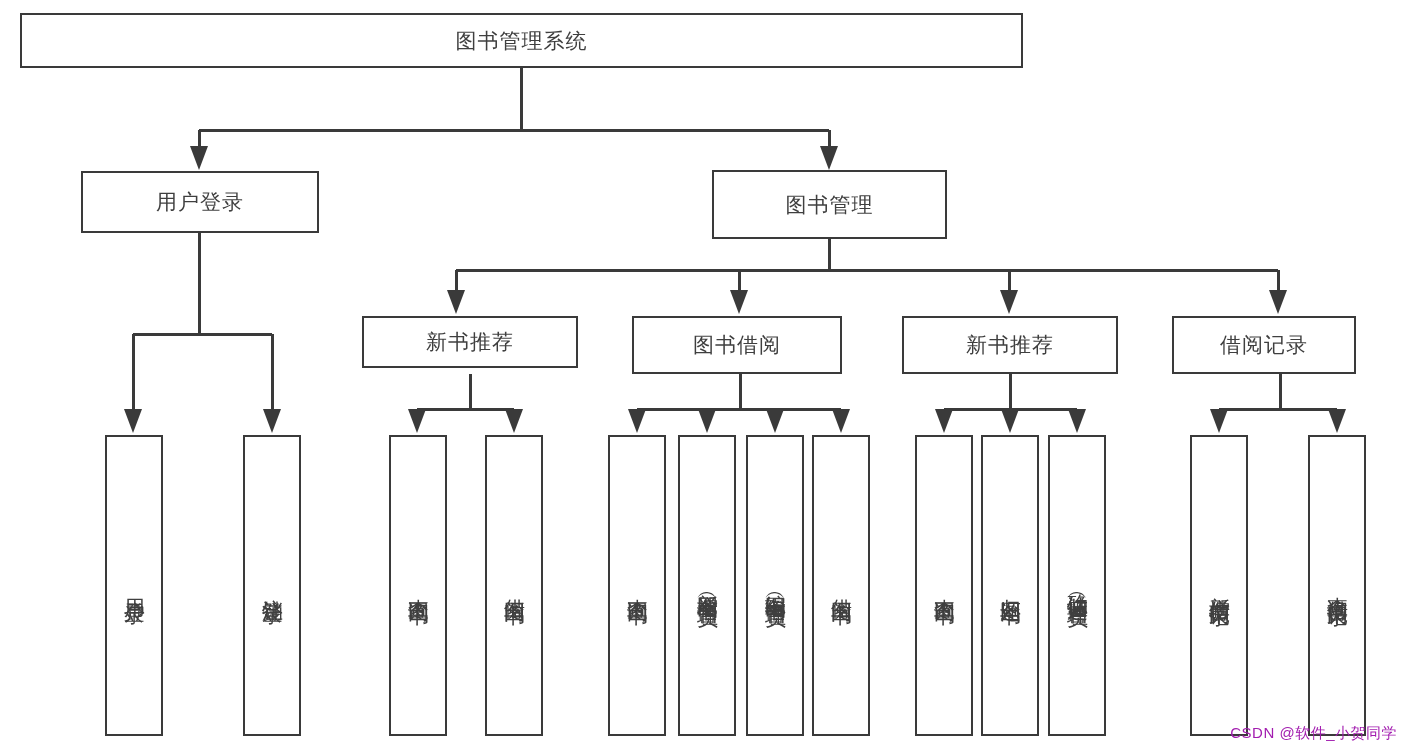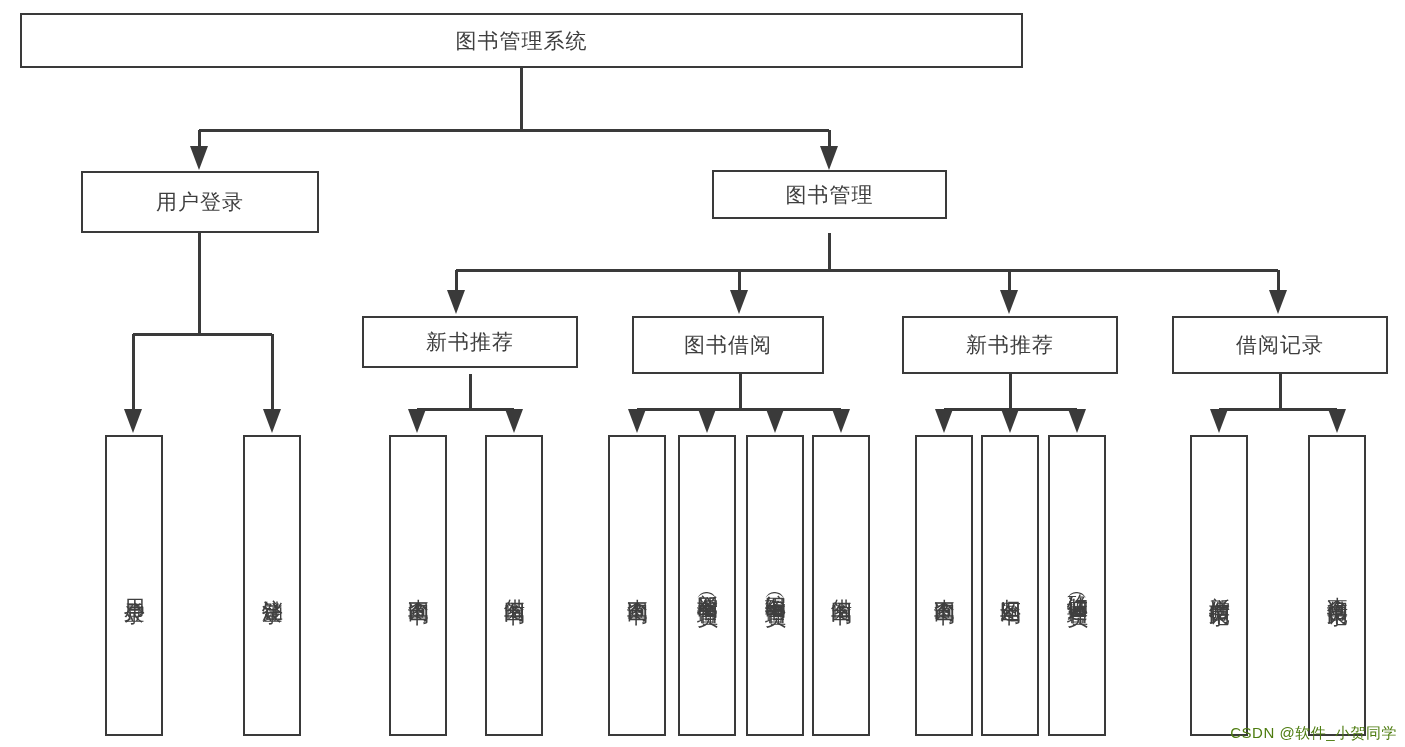--- a/index.html
+++ b/index.html
@@ -60,21 +60,21 @@
     white-space: nowrap;
   }
   .node.horizontal .label {
     white-space: nowrap;
   }
   #watermark {
     position: absolute;
     right: 8px;
     bottom: 4px;
     font-size: 15px;
-    color: #4d7c0f;
+    color: #a21caf;
     letter-spacing: 0.5px;
     z-index: 3;
     white-space: nowrap;
     text-align: center;
   }
 </style>
 </head>
 <body>
 
 <div id="canvas">
@@ -134,33 +134,33 @@
       <polygon points="1328,409 1346,409 1337,433" fill="#3a3a3a"></polygon>
     </svg>
 
   <div id="nodes-layer">
       <div class="node horizontal" style="left: 20px; top: 13px; width: 1003px; height: 55px;">
         <span class="label">图书管理系统</span>
       </div>
       <div class="node horizontal" style="left: 81px; top: 171px; width: 238px; height: 62px;">
         <span class="label">用户登录</span>
       </div>
-      <div class="node horizontal" style="left: 712px; top: 170px; width: 235px; height: 49px;">
+      <div class="node horizontal" style="left: 712px; top: 170px; width: 235px; height: 69px;">
         <span class="label">图书管理</span>
       </div>
       <div class="node horizontal" style="left: 362px; top: 316px; width: 216px; height: 52px;">
         <span class="label">新书推荐</span>
       </div>
-      <div class="node horizontal" style="left: 632px; top: 316px; width: 192px; height: 58px;">
+      <div class="node horizontal" style="left: 632px; top: 316px; width: 210px; height: 58px;">
         <span class="label">图书借阅</span>
       </div>
       <div class="node horizontal" style="left: 902px; top: 316px; width: 216px; height: 58px;">
         <span class="label">新书推荐</span>
       </div>
-      <div class="node horizontal" style="left: 1172px; top: 316px; width: 216px; height: 58px;">
+      <div class="node horizontal" style="left: 1172px; top: 316px; width: 184px; height: 58px;">
         <span class="label">借阅记录</span>
       </div>
       <div class="node vertical" style="left: 105px; top: 435px; width: 58px; height: 301px;">
         <span class="label">用户登录</span>
       </div>
       <div class="node vertical" style="left: 243px; top: 435px; width: 58px; height: 301px;">
         <span class="label">注销登录</span>
       </div>
       <div class="node vertical" style="left: 389px; top: 435px; width: 58px; height: 301px;">
         <span class="label">查询图书</span>

